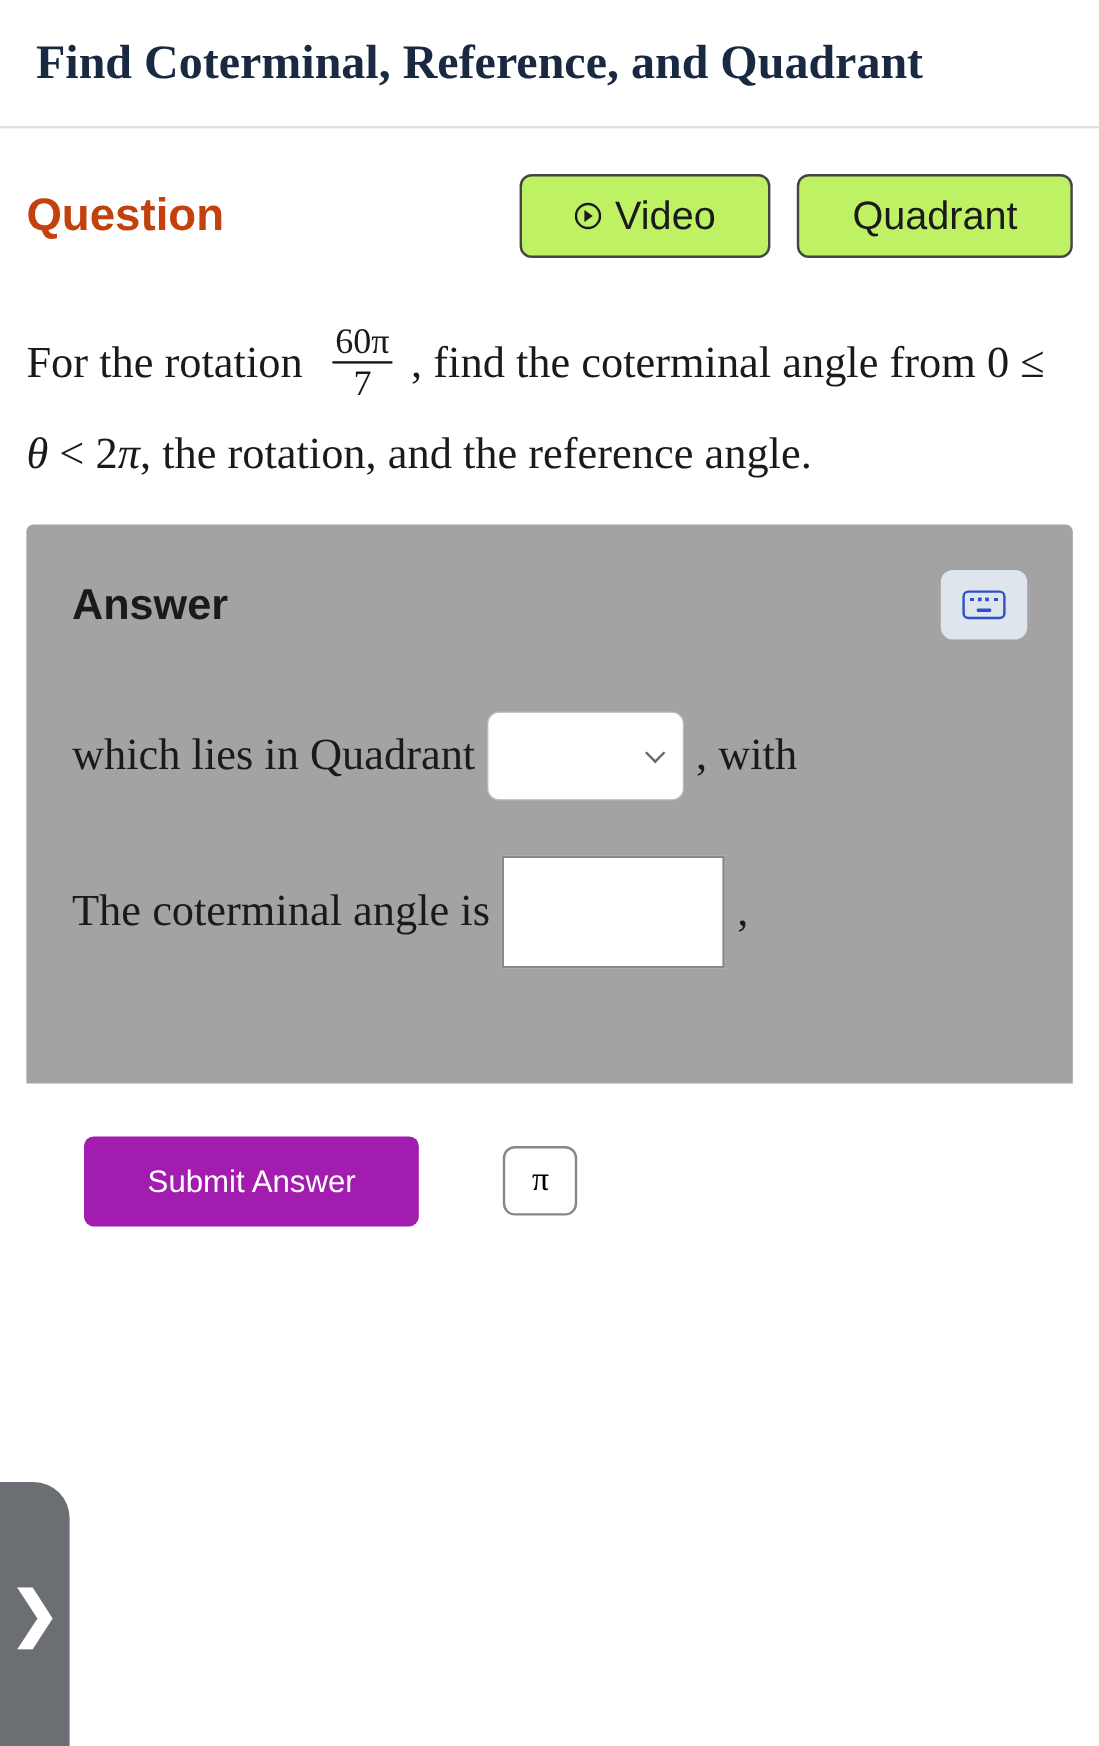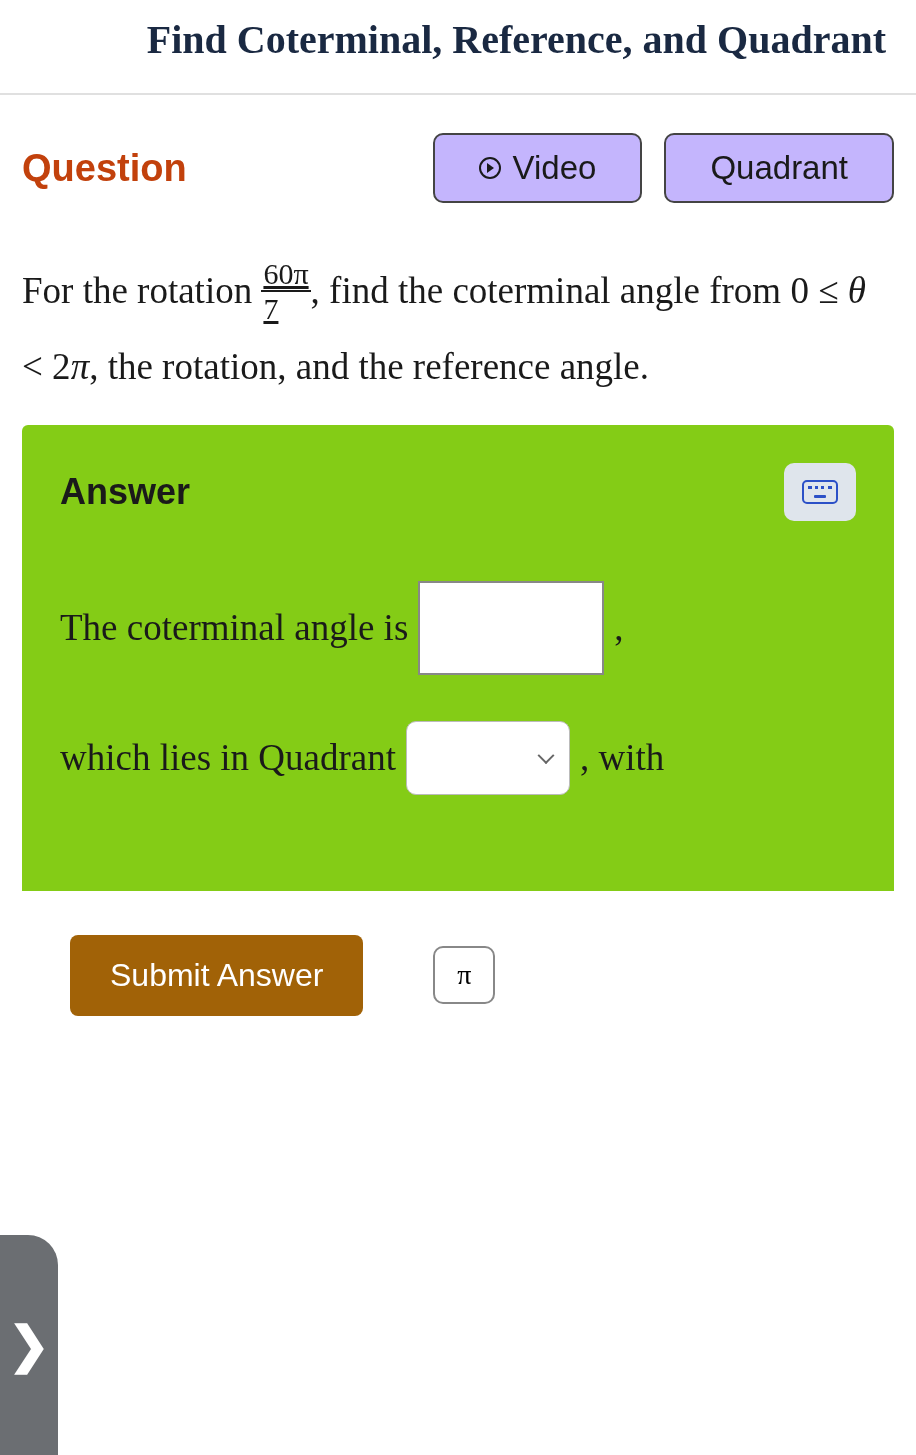--- a/index.html
+++ b/index.html
@@ -4,23 +4,22 @@
 <style>
   * { box-sizing: border-box; }
   body {
     margin: 0;
     font-family: Georgia, 'Times New Roman', serif;
     color: #1a1a1a;
     background: #fff;
     width: 916px;
   }
   .header {
-    padding: 16px 30px 30px 30px;
+    padding: 28px 30px 30px 30px;
     border-bottom: 2px solid #e0e0e0;
-    text-align: right;
   }
   .header-title {
     font-size: 40px;
     font-weight: 700;
     color: #1a2942;
     white-space: nowrap;
     overflow: hidden;
   }
   .content {
     padding: 0 22px;
@@ -40,21 +39,21 @@
     margin-right: auto;
   }
   .btn-outline {
     display: inline-flex;
     align-items: center;
     justify-content: center;
     gap: 12px;
     padding: 14px 44px;
     border: 2px solid #444;
     border-radius: 10px;
-    background: #c4b5fd;
+    background: #bef264;
     font-size: 33px;
     font-family: 'Segoe UI', Arial, sans-serif;
     color: #1a1a1a;
     cursor: pointer;
     white-space: nowrap;
   }
   .play-icon {
     width: 22px;
     height: 22px;
     border: 2px solid #1a1a1a;
@@ -74,40 +73,39 @@
     margin-left: 2px;
   }
   .question-text {
     font-size: 37px;
     line-height: 2.05;
     padding: 20px 0 20px 0;
   }
   .frac {
     display: inline-block;
     vertical-align: middle;
-    text-align: left;
+    text-align: center;
     font-size: 30px;
     line-height: 1.1;
-    margin: 0 0;
+    margin: 0 16px;
     position: relative;
     top: -4px;
-    text-decoration: underline;
   }
   .frac .num {
     display: block;
     border-bottom: 2px solid #1a1a1a;
     padding: 0 2px;
   }
   .frac .den {
     display: block;
     padding: 0 2px;
   }
   .mi { font-style: italic; }
   .answer-panel {
-    background: #84cc16;
+    background: #a3a3a3;
     border-radius: 6px 6px 0 0;
     padding: 38px 38px 50px 38px;
     position: relative;
   }
   .answer-row {
     display: flex;
     align-items: center;
     justify-content: space-between;
   }
   .answer-title {
@@ -199,27 +197,27 @@
     pointer-events: none;
   }
   .footer-row {
     display: flex;
     align-items: center;
     gap: 70px;
     padding: 44px 0 0 48px;
     position: relative;
   }
   .submit-btn {
-    background: #a16207;
+    background: #a21caf;
     color: #fff;
     border: none;
     border-radius: 8px;
-    font-size: 32px;
+    font-size: 26px;
     font-family: 'Segoe UI', Arial, sans-serif;
-    padding: 22px 40px;
+    padding: 22px 53px;
     cursor: pointer;
   }
   .pi-btn {
     width: 62px;
     height: 58px;
     border: 2px solid #888;
     border-radius: 10px;
     background: #fff;
     font-size: 28px;
     font-family: Georgia, serif;
@@ -286,35 +284,35 @@
       <div class="answer-row">
         <div class="answer-title">Answer</div>
         <button class="kbd-btn">
           <span class="kbd-icon"></span>
         </button>
       </div>
 
       <div class="answer-body">
 
         <div class="answer-line">
-          <span>The coterminal angle is</span>
-          <input type="text" class="text-input" value="" style="">
-          <span>,</span>
-        </div>
-
-        <div class="answer-line">
           <span>which lies in Quadrant</span>
           <span class="select-wrap">
             <select class="select-input" value="">
               <option></option>
             </select>
           </span>
           <span>, with</span>
         </div>
 
+        <div class="answer-line">
+          <span>The coterminal angle is</span>
+          <input type="text" class="text-input" value="" style="">
+          <span>,</span>
+        </div>
+
 
       </div>
     </div>
 
     <div class="footer-row">
       <button class="submit-btn">
         <span>Submit Answer</span>
       </button>
       <button class="pi-btn">
         <span>π</span>

